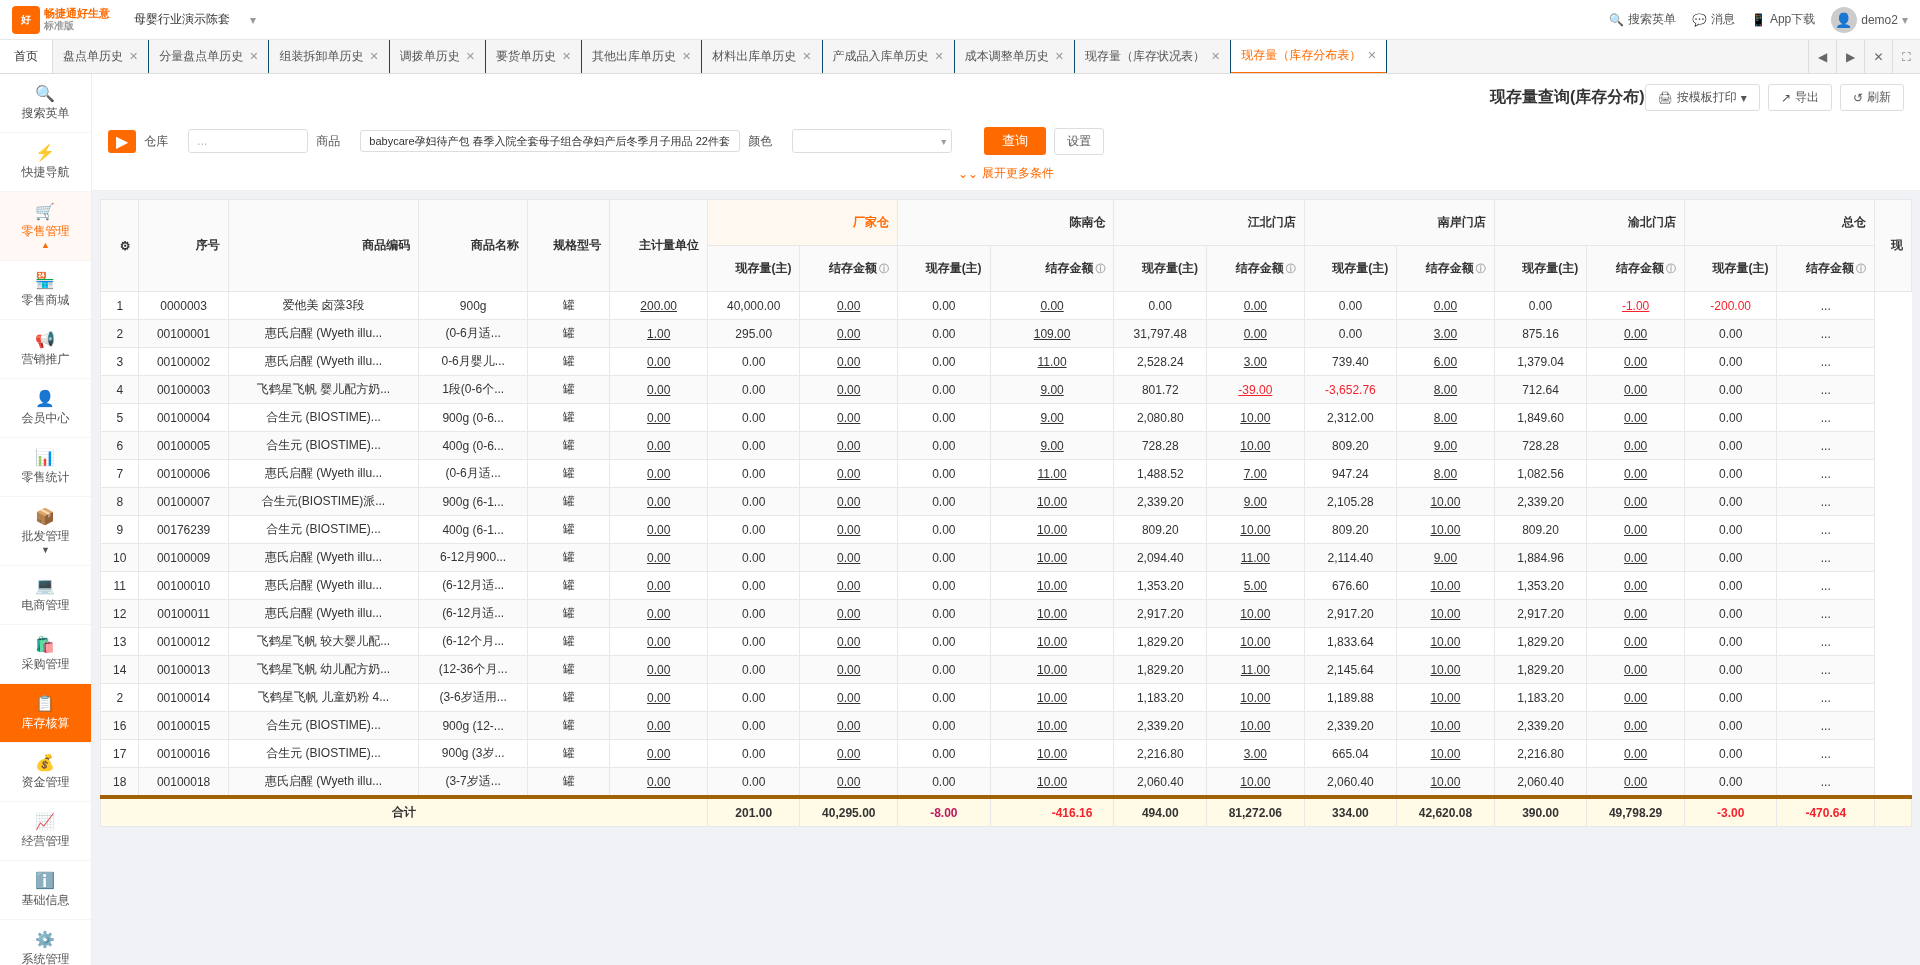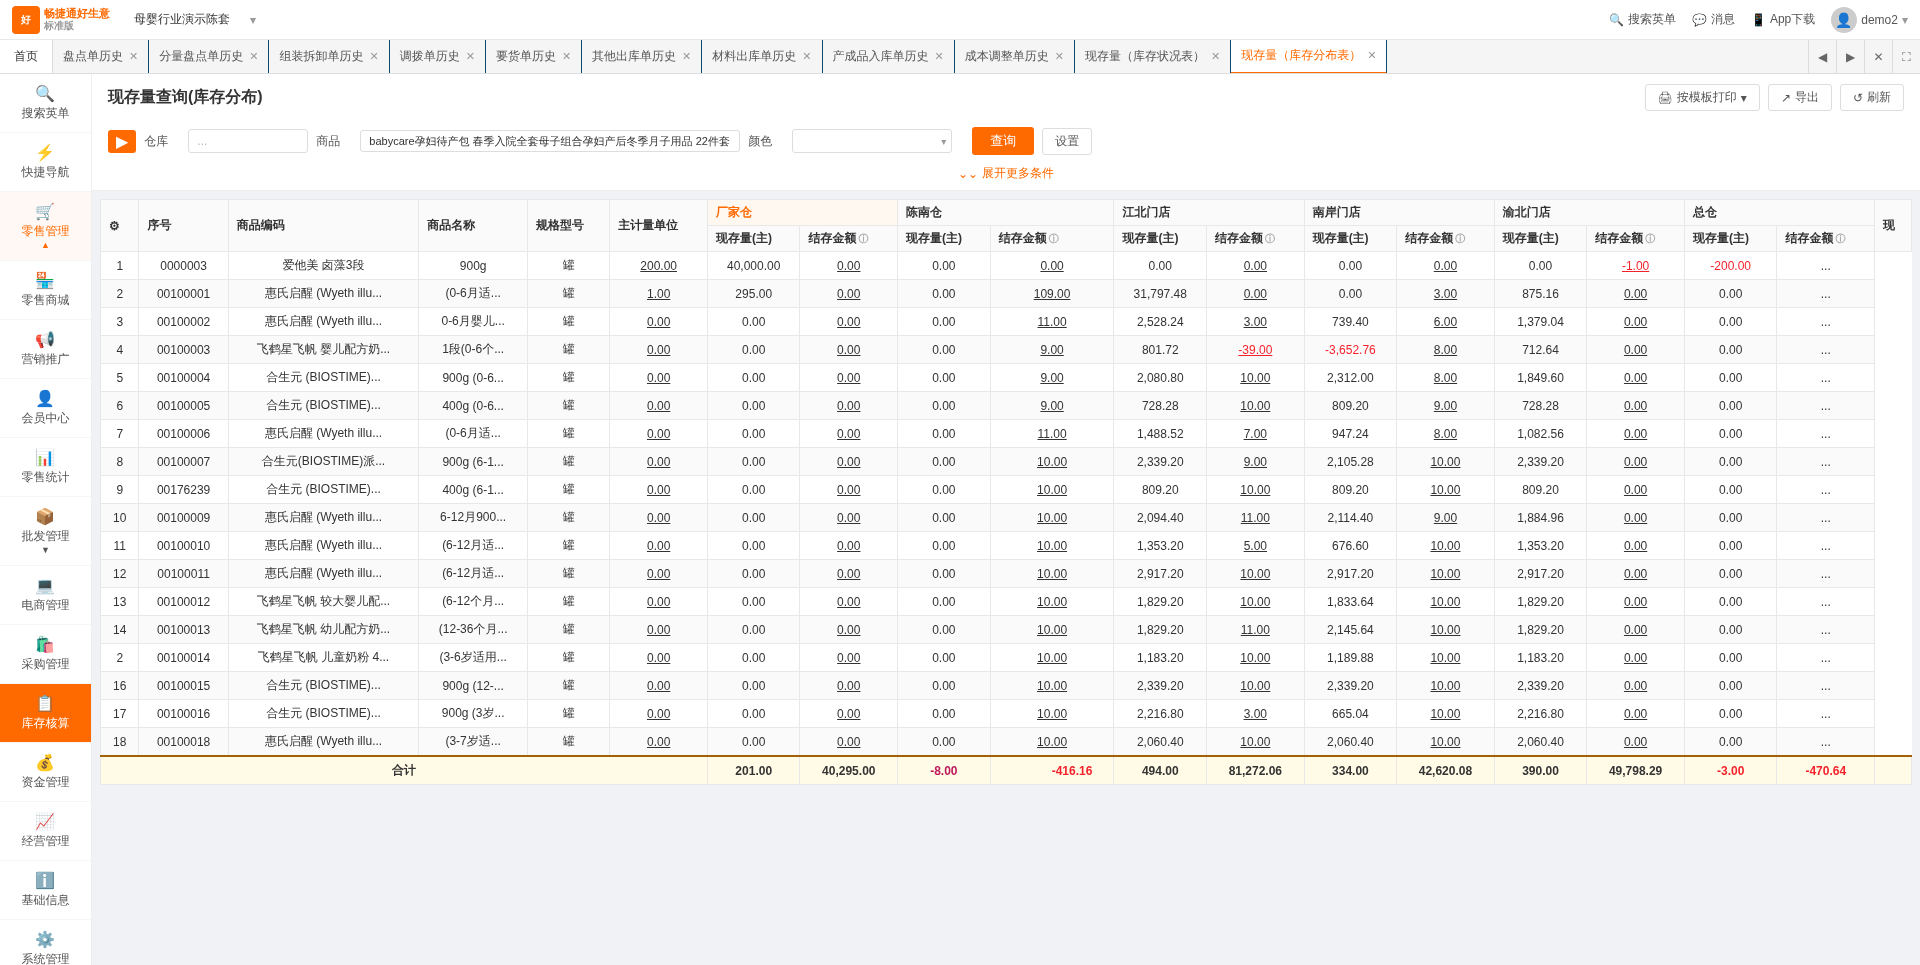--- a/index.html
+++ b/index.html
@@ -44,21 +44,21 @@
     .sidebar-icon { font-size: 16px; margin-bottom: 2px; }
 
     
     .content-area { flex: 1; display: flex; flex-direction: column; overflow: hidden; background: #f0f2f5; }
 
     
     .page-header {
       background: #fff; padding: 10px 16px 0 16px;
       border-bottom: 1px solid #eee; display: flex; flex-direction: column;
     }
-    .page-header-top { display: flex; align-items: center; justify-content: space-between; margin-bottom: 8px; }
+    .page-header-top { display: flex; align-items: center; justify-content: flex-end; margin-bottom: 8px; }
     .page-title { font-size: 16px; font-weight: bold; color: #333; }
     .header-actions { display: flex; gap: 8px; align-items: center; }
     .header-btn { padding: 4px 12px; border: 1px solid #ddd; border-radius: 3px; background: #fff; cursor: pointer; font-size: 12px; color: #555; display: flex; align-items: center; gap: 4px; }
     .filter-group { display: flex; align-items: center; gap: 20px; }
     .filter-label { color: #555; white-space: nowrap; }
     .filter-input {
       border: 1px solid #ddd; border-radius: 3px; padding: 4px 8px;
       font-size: 12px; color: #333; background: #fff; min-width: 120px;
     }
     .filter-input-wide { min-width: 320px; }
@@ -67,30 +67,30 @@
     .orange-expand-btn { background: #ff6a00; color: #fff; border: none; border-radius: 3px; padding: 4px 8px; cursor: pointer; font-size: 12px; }
     .expand-more { display: flex; align-items: center; justify-content: center; padding: 4px 0 8px; color: #ff6a00; cursor: pointer; font-size: 12px; gap: 4px; }
     .search-btn { background: #ff6a00; color: #fff; border: none; border-radius: 3px; padding: 5px 18px; cursor: pointer; font-size: 13px; font-weight: 500; }
     .setting-btn { background: #fff; color: #555; border: 1px solid #ddd; border-radius: 3px; padding: 4px 12px; cursor: pointer; font-size: 12px; }
 
     
     .table-section { flex: 1; overflow: auto; padding: 8px; }
     .data-table { width: 100%; border-collapse: collapse; background: #fff; font-size: 12px; }
     .data-table thead tr { background: #fafafa; }
     .data-table th {
-      border: 1px solid #e8e8e8; padding: 4px 8px; text-align: left;
+      border: 1px solid #e8e8e8; padding: 14px 8px; text-align: right;
       font-weight: 600; color: #333; white-space: nowrap; position: sticky; top: 0; background: #fafafa; z-index: 1;
     }
     .data-table td { border: 1px solid #e8e8e8; padding: 5px 8px; text-align: center; white-space: nowrap; }
     .data-table tbody tr:nth-child(even) { background: #fafafa; }
     .th-group { text-align: center; }
     .num-val { text-decoration: underline; cursor: pointer; color: #333; }
     .num-val.red { color: #f5222d; }
     .total-row { background: #fffbe6 !important; font-weight: bold; }
-    .total-row td { border-top: 2px solid #a16207; }
+    .total-row td { border-top: 4px solid #a16207; }
     .gear-cell { cursor: pointer; }
     .info-icon { color: #aaa; font-size: 10px; margin-left: 2px; cursor: pointer; }
 
     
     .search-row { display: flex; align-items: center; gap: 8px; padding: 8px 0 6px 0; }
   </style>
 </head>
 <body>
 
 <div class="top-bar">
@@ -287,21 +287,21 @@
           <input type="text" class="filter-input filter-input-wide" style="width: 380px; font-size: 11px;" value="babycare孕妇待产包 春季入院全套母子组合孕妇产后冬季月子用品 22件套 ..." id="goods-input-el">
         </div>
 
         <div class="filter-group">
           <span class="filter-label">颜色</span>
           <div class="select-wrapper">
             <input type="text" class="filter-input" style="width: 160px;" value="">
           </div>
         </div>
 
-        <button class="search-btn" style="margin-left:12px;">查询</button>
+        <button class="search-btn" style="margin-left:24px;">查询</button>
         <button class="setting-btn">设置</button>
       </div>
 
       <div class="expand-more">
         <span>⌄⌄</span>
         <span>展开更多条件</span>
       </div>
     </div>
 
     <div class="table-section">

